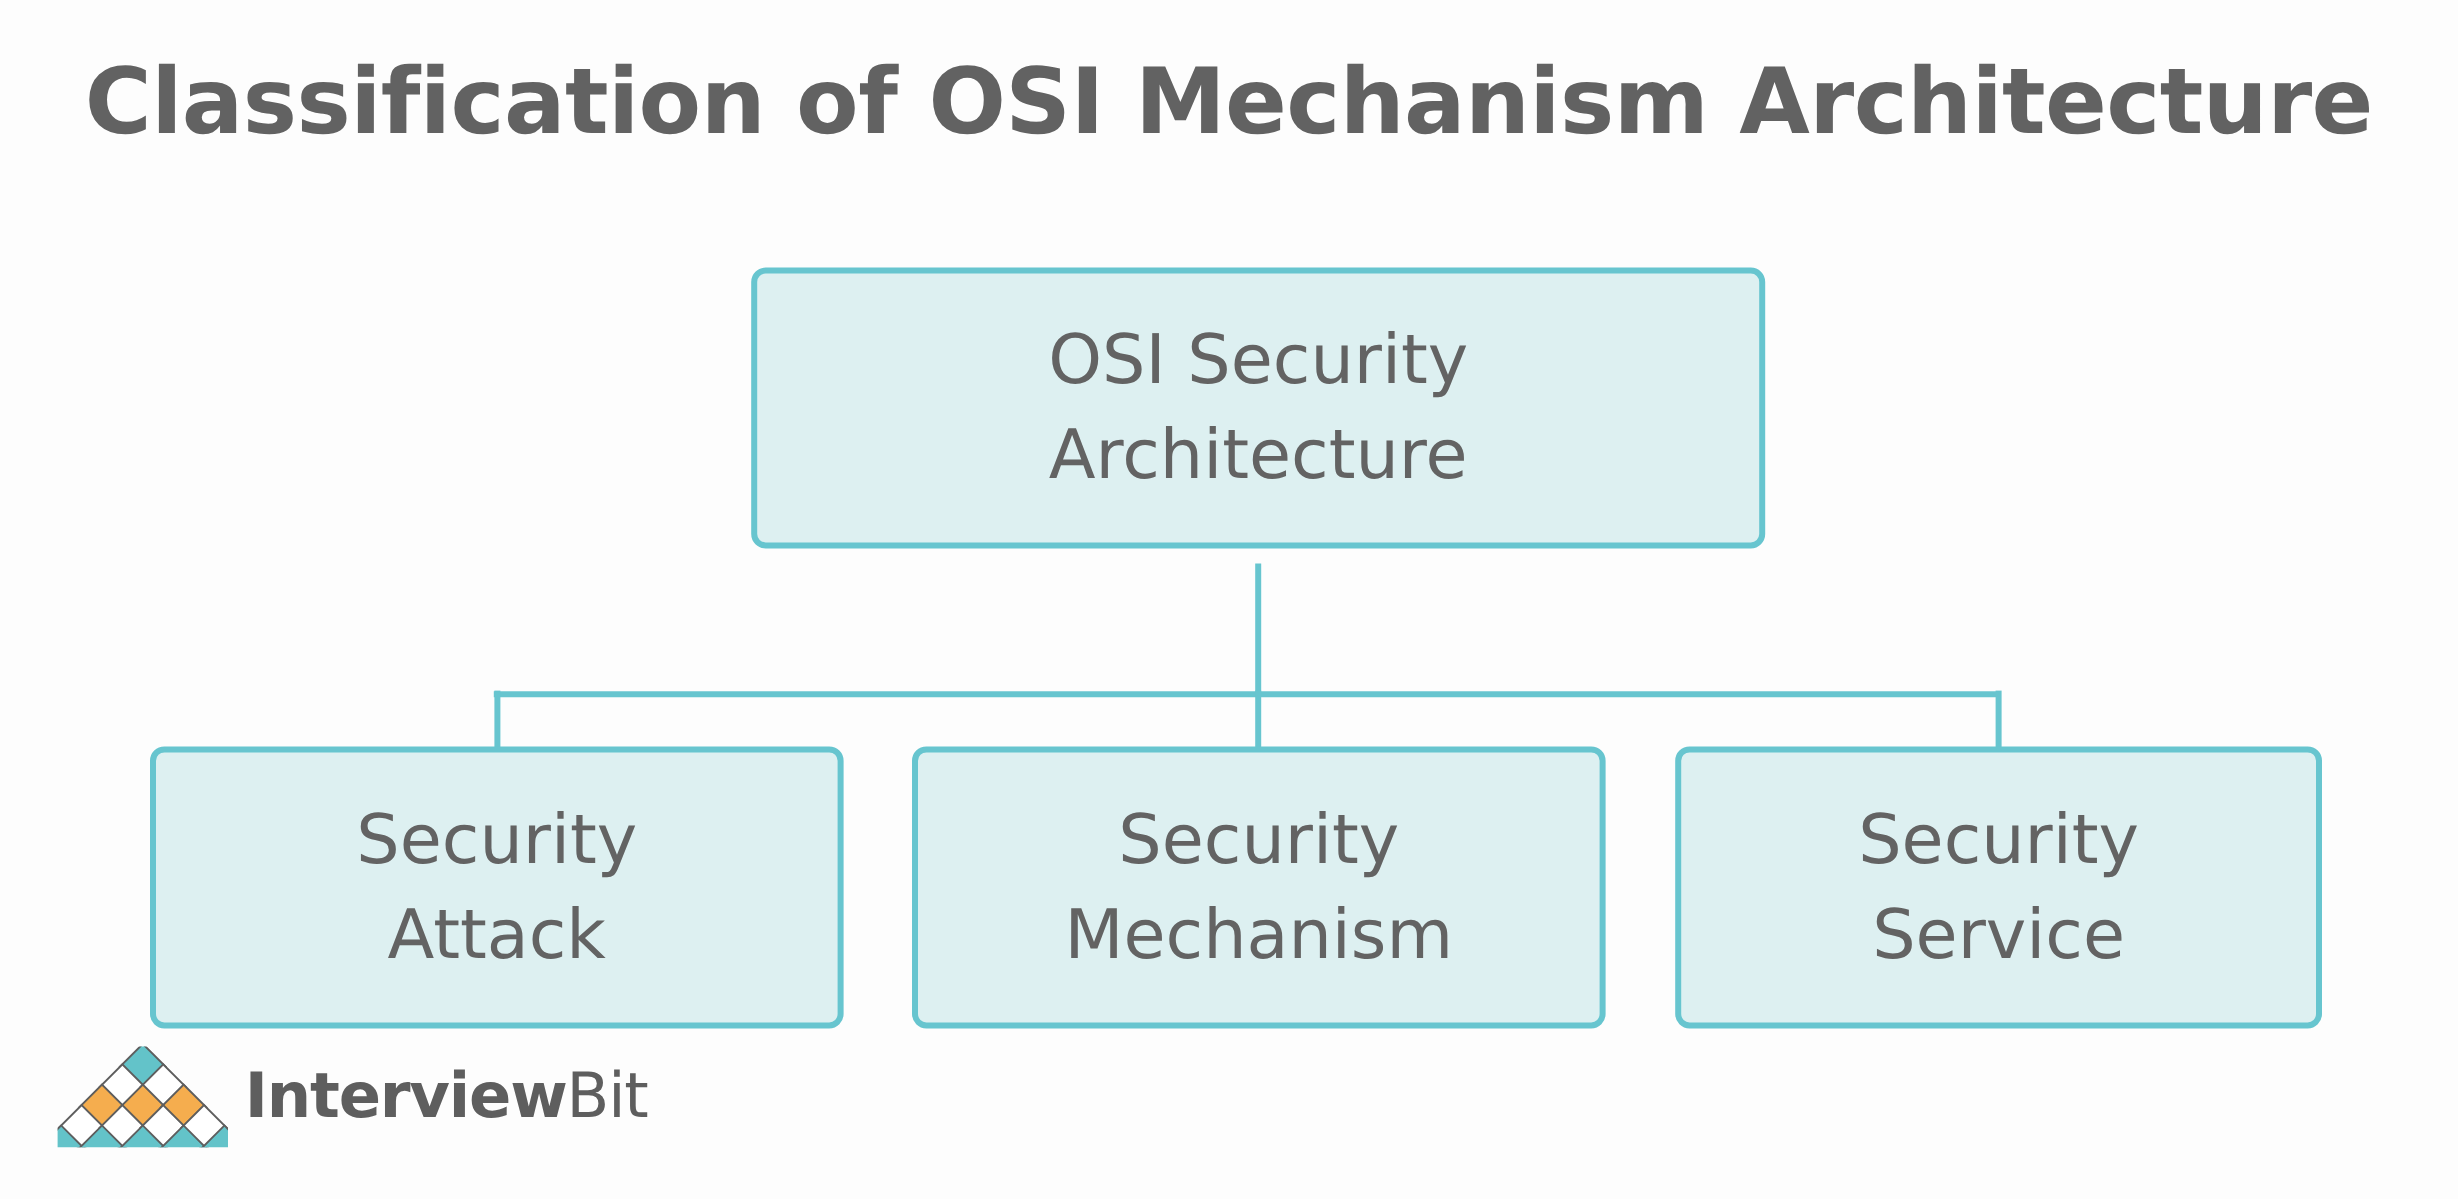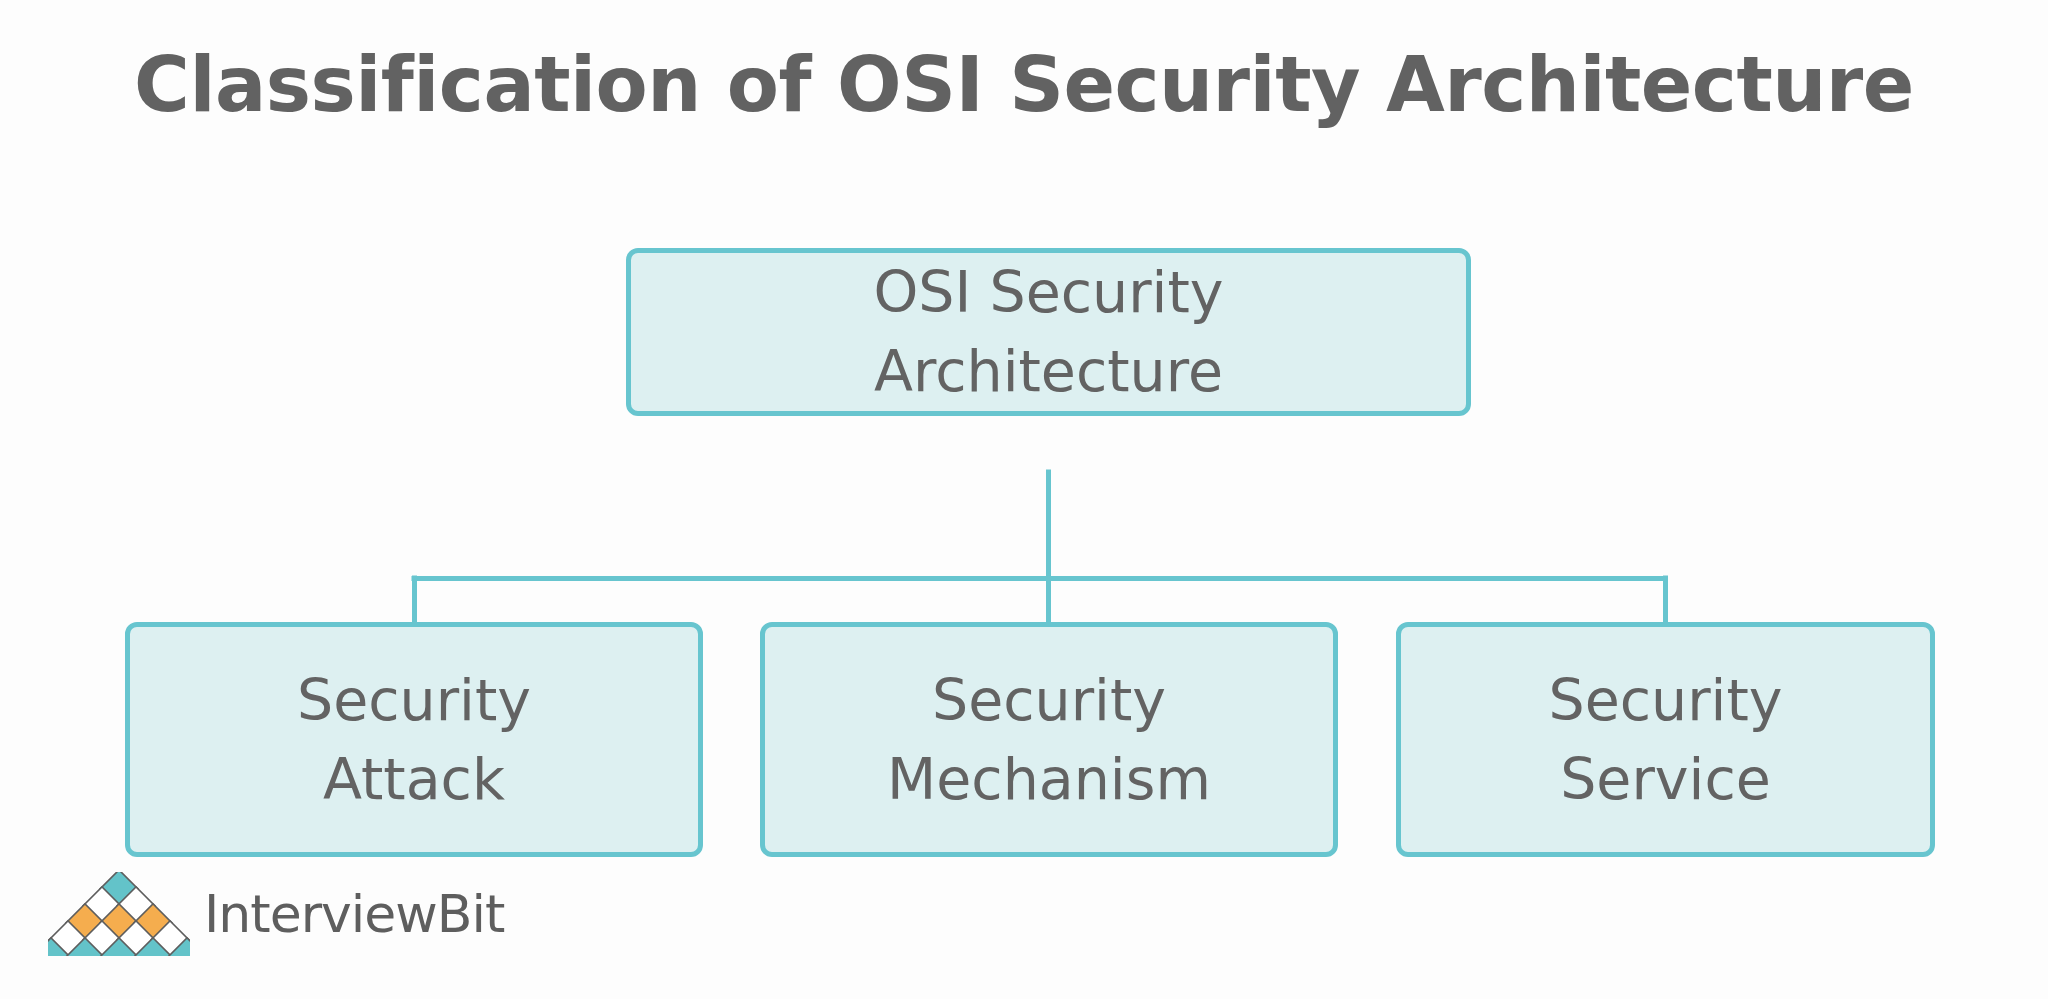--- a/index.html
+++ b/index.html
@@ -61,23 +61,23 @@
     font-family: "DejaVu Sans", sans-serif;
     font-size: 57px;
     font-weight: normal;
     line-height: 1.38;
     letter-spacing: 0px;
     white-space: pre-line;
   }
 
   #node-root {
     left: 626px;
-    top: 248px;
+    top: 223px;
     width: 845px;
-    height: 168px;
+    height: 234px;
   }
 
   #node-attack {
     left: 125px;
     top: 622px;
     width: 578px;
     height: 235px;
   }
 
   #node-mechanism {
@@ -112,33 +112,33 @@
 
   #logo-wordmark {
     font-family: "DejaVu Sans", sans-serif;
     font-size: 52px;
     color: #5e5e5e;
     letter-spacing: -1px;
     line-height: 1;
     white-space: nowrap;
   }
   #logo-word-interview {
-    font-weight: normal;
+    font-weight: bold;
   }
   #logo-word-bit {
     font-weight: normal;
     text-align: right;
   }
 </style>
 </head>
 <body>
 
 <div id="canvas">
 
-  <div class="page-title">Classification of OSI Security Architecture</div>
+  <div class="page-title">Classification of OSI Mechanism Architecture</div>
 
   <svg id="connectors" viewBox="0 0 2048 999" width="2048" height="999" xmlns="http://www.w3.org/2000/svg">
     <g fill="none" stroke="#67c5cf" stroke-width="5" stroke-linecap="square">
 
       <line x1="1048.5" y1="472" x2="1048.5" y2="578"></line>
 
       <line x1="414" y1="578.5" x2="1665" y2="578.5"></line>
 
       <line x1="414.5" y1="578" x2="414.5" y2="624"></line>
 

